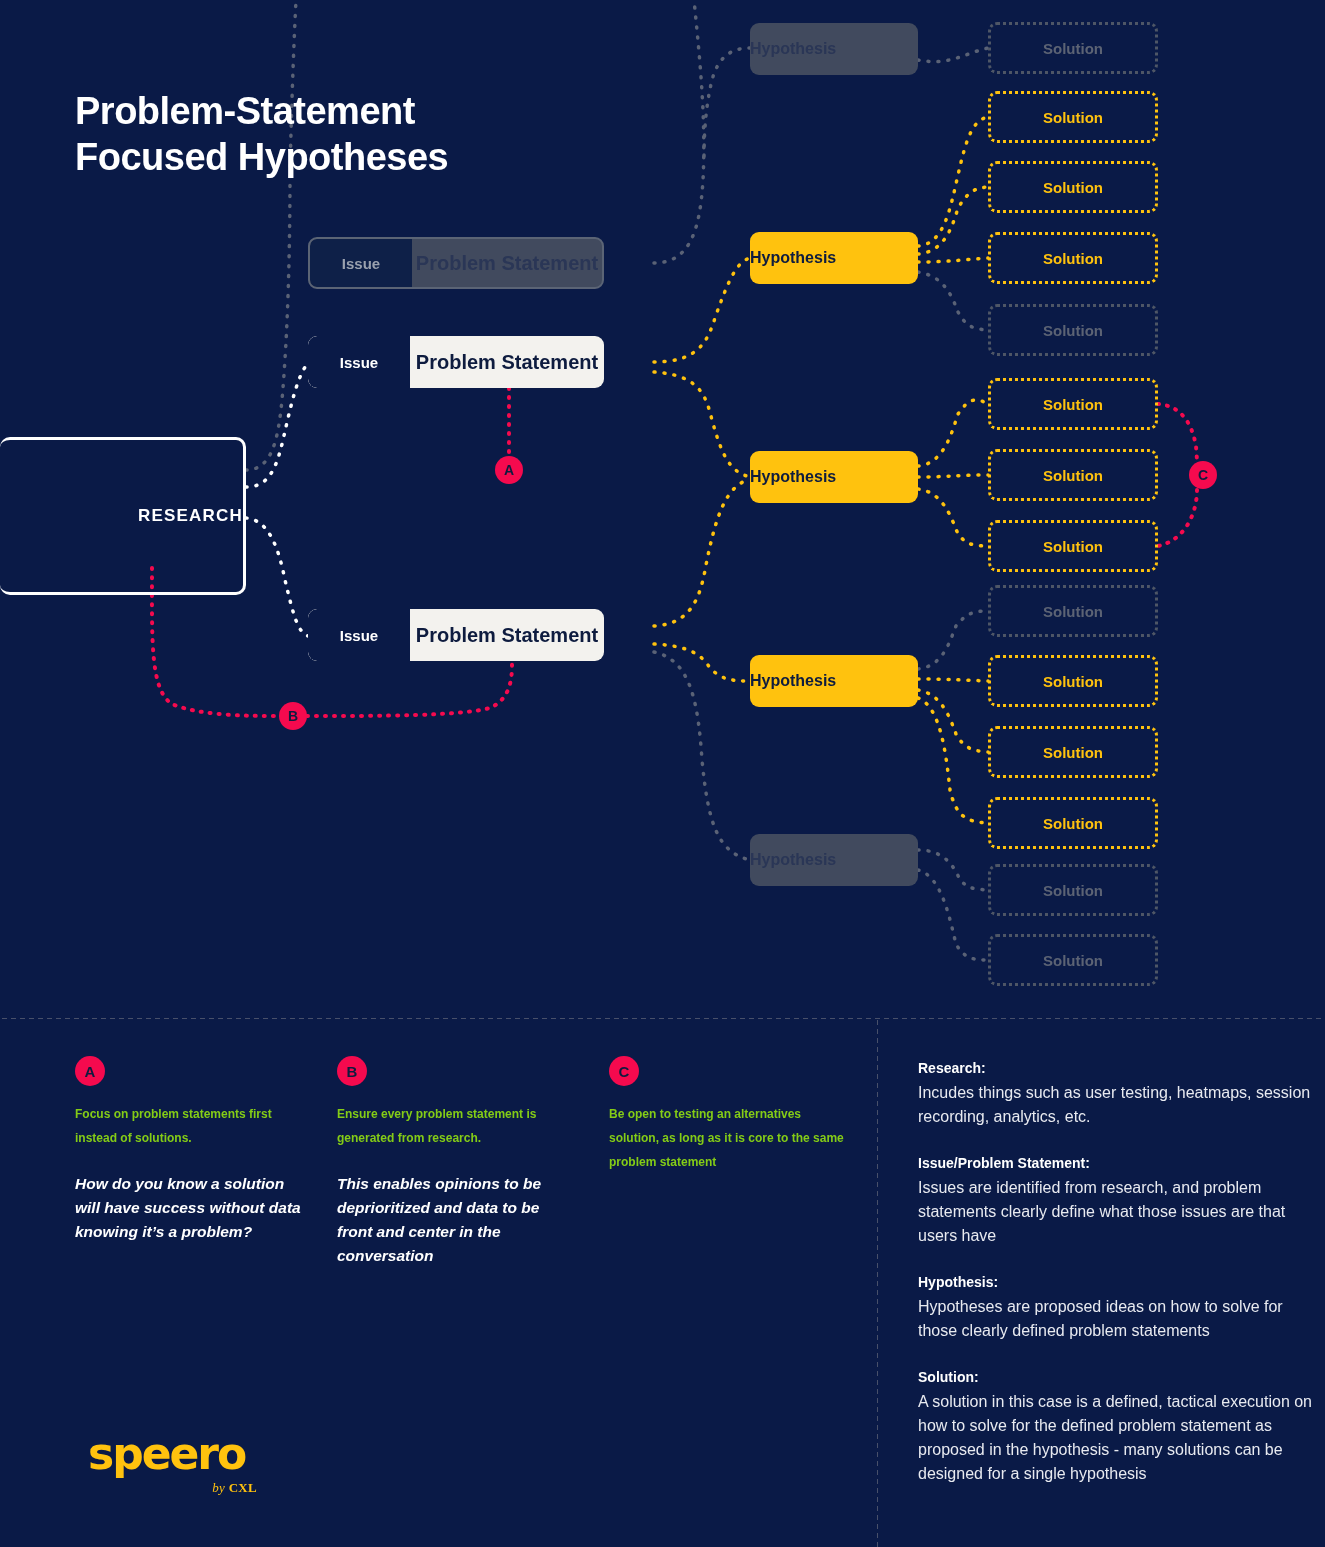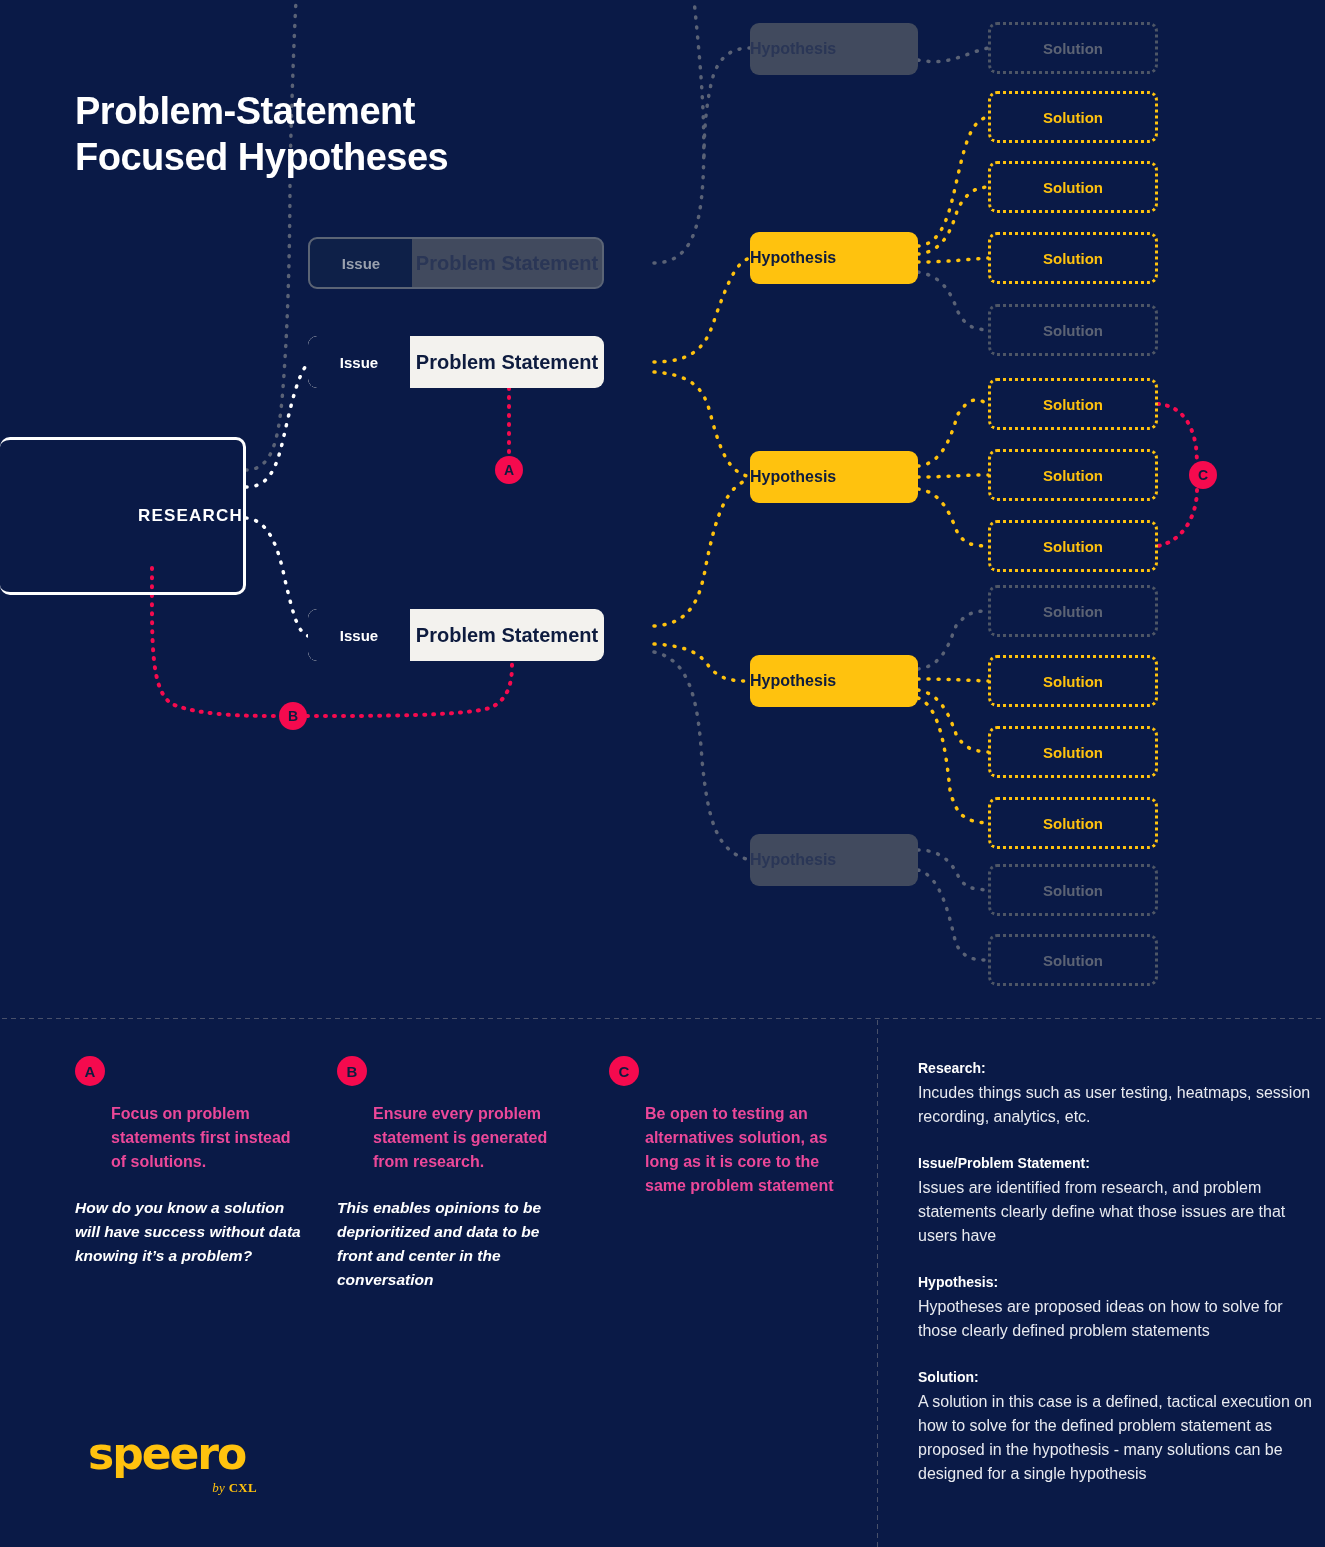--- a/index.html
+++ b/index.html
@@ -81,21 +81,21 @@
         background-size:3px 9px;background-repeat:repeat-y;}
 
   
   .legend-col{position:absolute;top:1056px;width:235px;}
   .legend-col .badge{
     width:30px;height:30px;border-radius:50%;background:#f50a4e;color:#0e1c3f;
     font-weight:bold;font-size:15px;display:flex;align-items:center;
     justify-content:center;margin-bottom:16px;
   }
   .legend-col .head{
-    color:#ec4899;font-weight:bold;font-size:16px;line-height:24px;margin-bottom:22px;margin-left:36px;
+    color:#84cc16;font-weight:bold;font-size:12px;line-height:24px;margin-bottom:22px;
   }
   .legend-col .body{
     color:#ffffff;font-weight:bold;font-style:italic;font-size:15.5px;line-height:24px;
   }
 
   
   .glossary{position:absolute;left:918px;top:1056px;width:395px;}
   .gl-item{margin-bottom:22px;}
   .gl-term{font-weight:bold;font-size:14px;color:#fff;line-height:25px;}
   .gl-def{font-size:16px;color:#e8eaf0;line-height:24px;font-weight:normal;}

